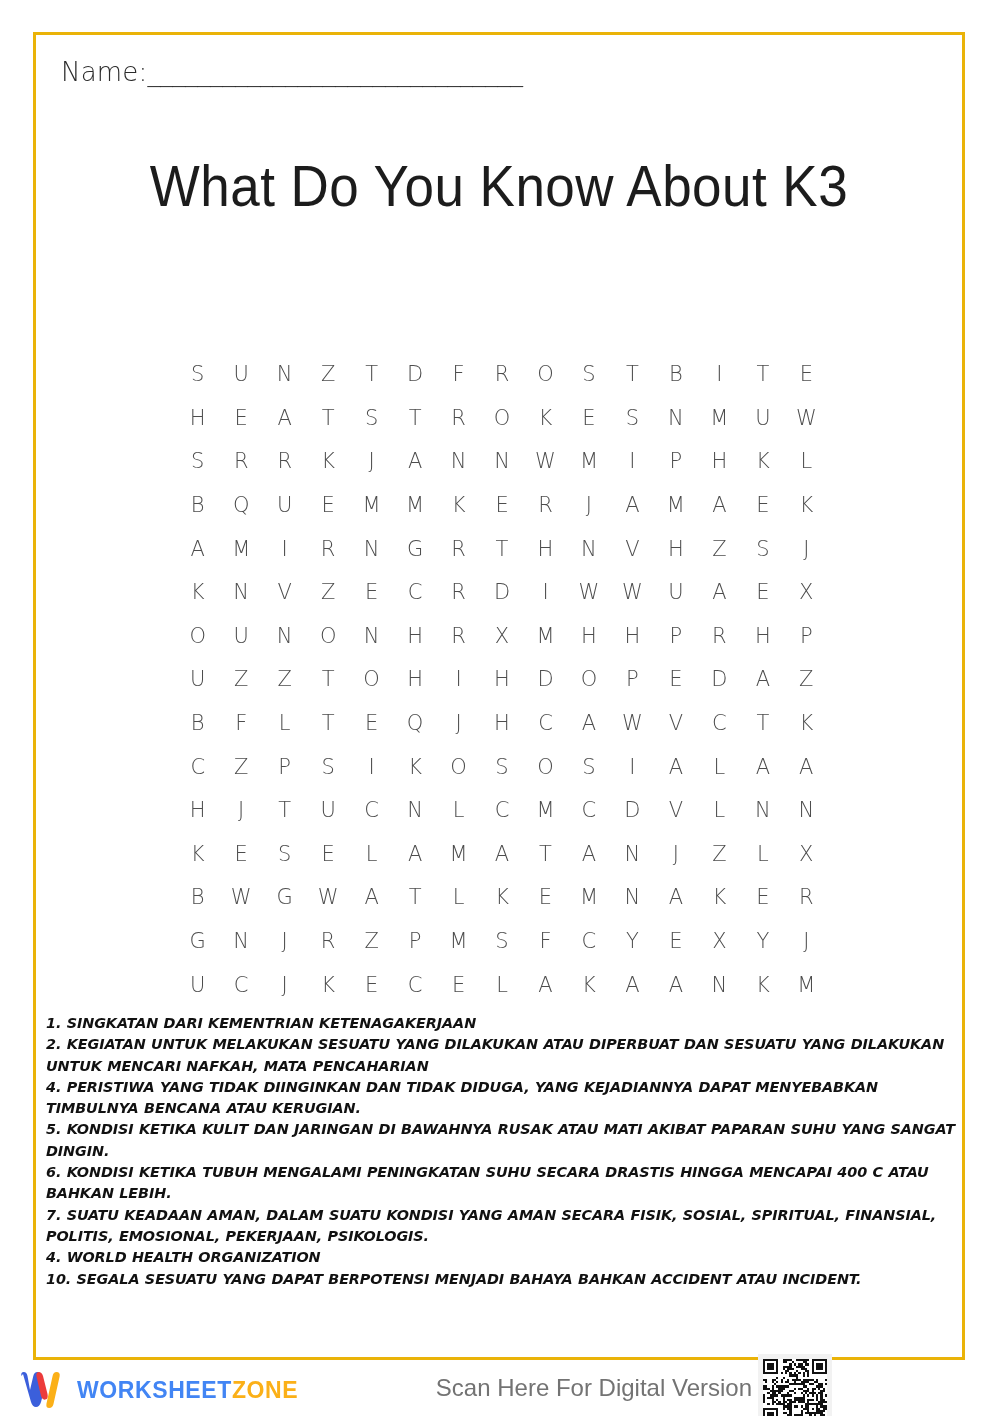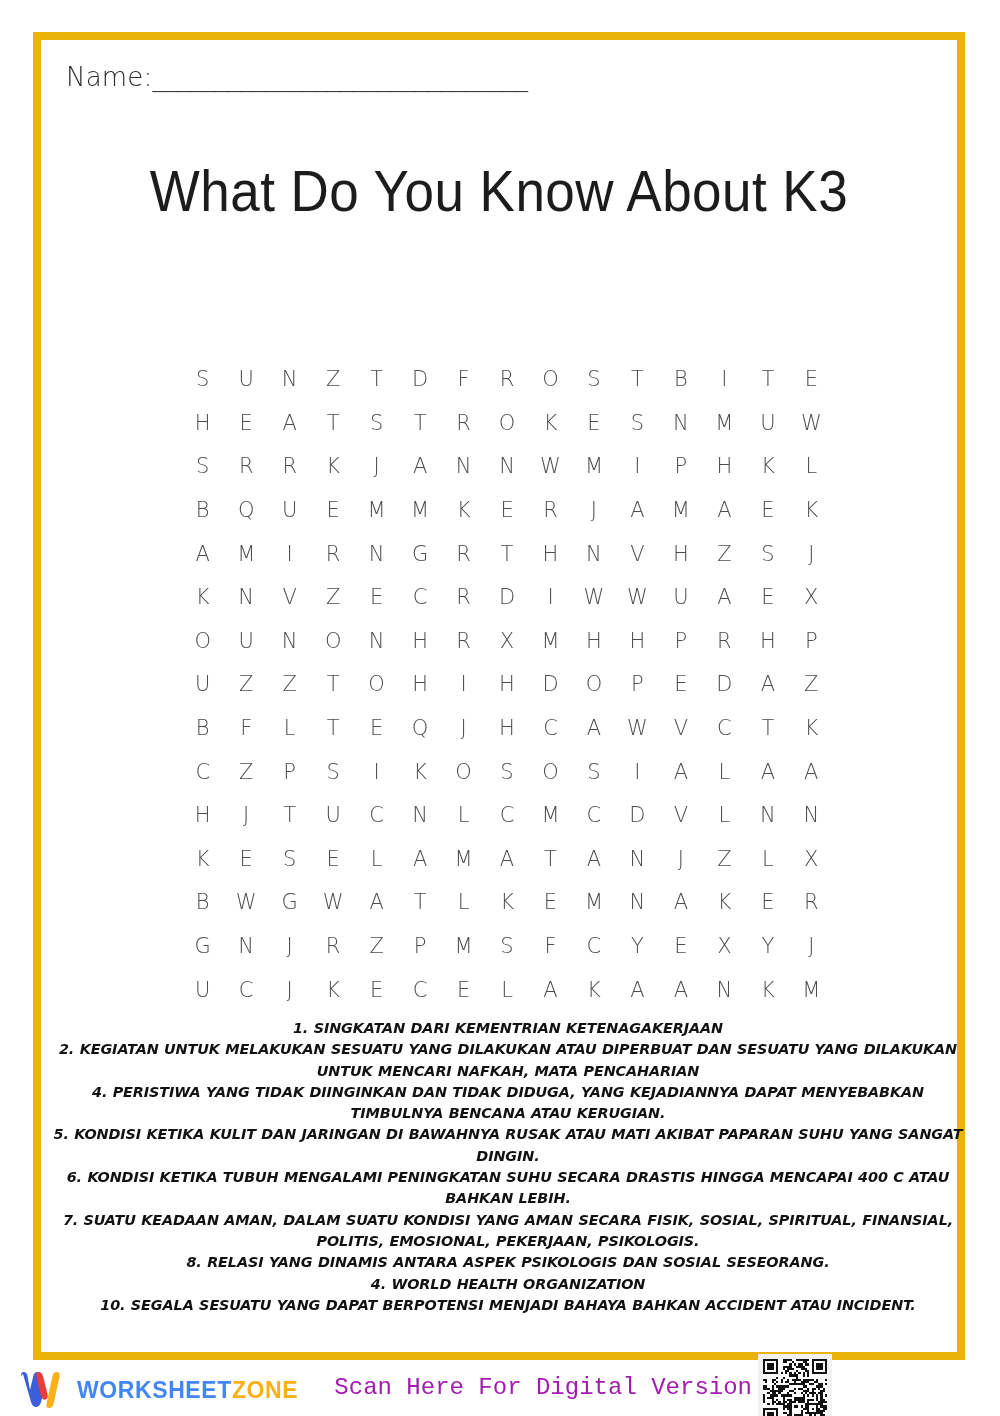--- a/index.html
+++ b/index.html
@@ -19,21 +19,21 @@
     background: #ffffff;
   }
 
   
   #worksheet-frame {
     position: absolute;
     left: 33px;
     top: 32px;
     width: 932px;
     height: 1328px;
-    border: 8px solid #eab308;
+    border: 3px solid #eab308;
     background: #ffffff;
   }
 
   
   #name-row {
     position: absolute;
     left: 25px;
     top: 22px;
     font-size: 26px;
     color: #2b2b2b;
@@ -93,21 +93,21 @@
   }
   .clue-item {
     font-family: "DejaVu Sans", sans-serif;
     font-style: italic;
     font-weight: bold;
     font-size: 14.4px;
     line-height: 21.3px;
     color: #111111;
     letter-spacing: -0.1px;
     word-spacing: .5px;
-    text-align: center;
+    text-align: left;
   }
 
   
   #footer {
     position: absolute;
     left: 0;
     top: 1362px;
     width: 840px;
     height: 54px;
   }
@@ -128,24 +128,24 @@
     letter-spacing: .6px;
     white-space: nowrap;
   }
   .wm-worksheet { color: #4285f4; }
   .wm-zone { color: #fbb018; }
 
   #scan-text {
     position: absolute;
     right: 88px;
     top: 12px;
-    font-family: Liberation Mono, monospace;
+    font-family: Liberation Sans, sans-serif;
     font-weight: 300;
     font-size: 24px;
-    color: #a21caf;
+    color: #737373;
     white-space: nowrap;
   }
 
   #qr-code {
     position: absolute;
     right: 8px;
     top: -8px;
     width: 74px;
     height: 74px;
     background: #f2f2f2;
@@ -424,21 +424,20 @@
         </div>
       </div>
 
     <div id="clue-list">
         <div class="clue-item">1. SINGKATAN DARI KEMENTRIAN KETENAGAKERJAAN</div>
         <div class="clue-item">2. KEGIATAN UNTUK MELAKUKAN SESUATU YANG DILAKUKAN ATAU DIPERBUAT DAN SESUATU YANG DILAKUKAN UNTUK MENCARI NAFKAH, MATA PENCAHARIAN</div>
         <div class="clue-item">4. PERISTIWA YANG TIDAK DIINGINKAN DAN TIDAK DIDUGA, YANG KEJADIANNYA DAPAT MENYEBABKAN TIMBULNYA BENCANA ATAU KERUGIAN.</div>
         <div class="clue-item">5. KONDISI KETIKA KULIT DAN JARINGAN DI BAWAHNYA RUSAK ATAU MATI AKIBAT PAPARAN SUHU YANG SANGAT DINGIN.</div>
         <div class="clue-item">6. KONDISI KETIKA TUBUH MENGALAMI PENINGKATAN SUHU SECARA DRASTIS HINGGA MENCAPAI 400 C ATAU BAHKAN LEBIH.</div>
         <div class="clue-item">7. SUATU KEADAAN AMAN, DALAM SUATU KONDISI YANG AMAN SECARA FISIK, SOSIAL, SPIRITUAL, FINANSIAL, POLITIS, EMOSIONAL, PEKERJAAN, PSIKOLOGIS.</div>
-        <div class="clue-item">8. RELASI YANG DINAMIS ANTARA ASPEK PSIKOLOGIS DAN SOSIAL SESEORANG.</div>
         <div class="clue-item">4. WORLD HEALTH ORGANIZATION</div>
         <div class="clue-item">10. SEGALA SESUATU YANG DAPAT BERPOTENSI MENJADI BAHAYA BAHKAN ACCIDENT ATAU INCIDENT.</div>
       </div>
 
   </div>
 
   <div id="footer">
 
     <div id="brand-logo">
       <svg class="logo-mark" viewBox="0 0 46 40">

